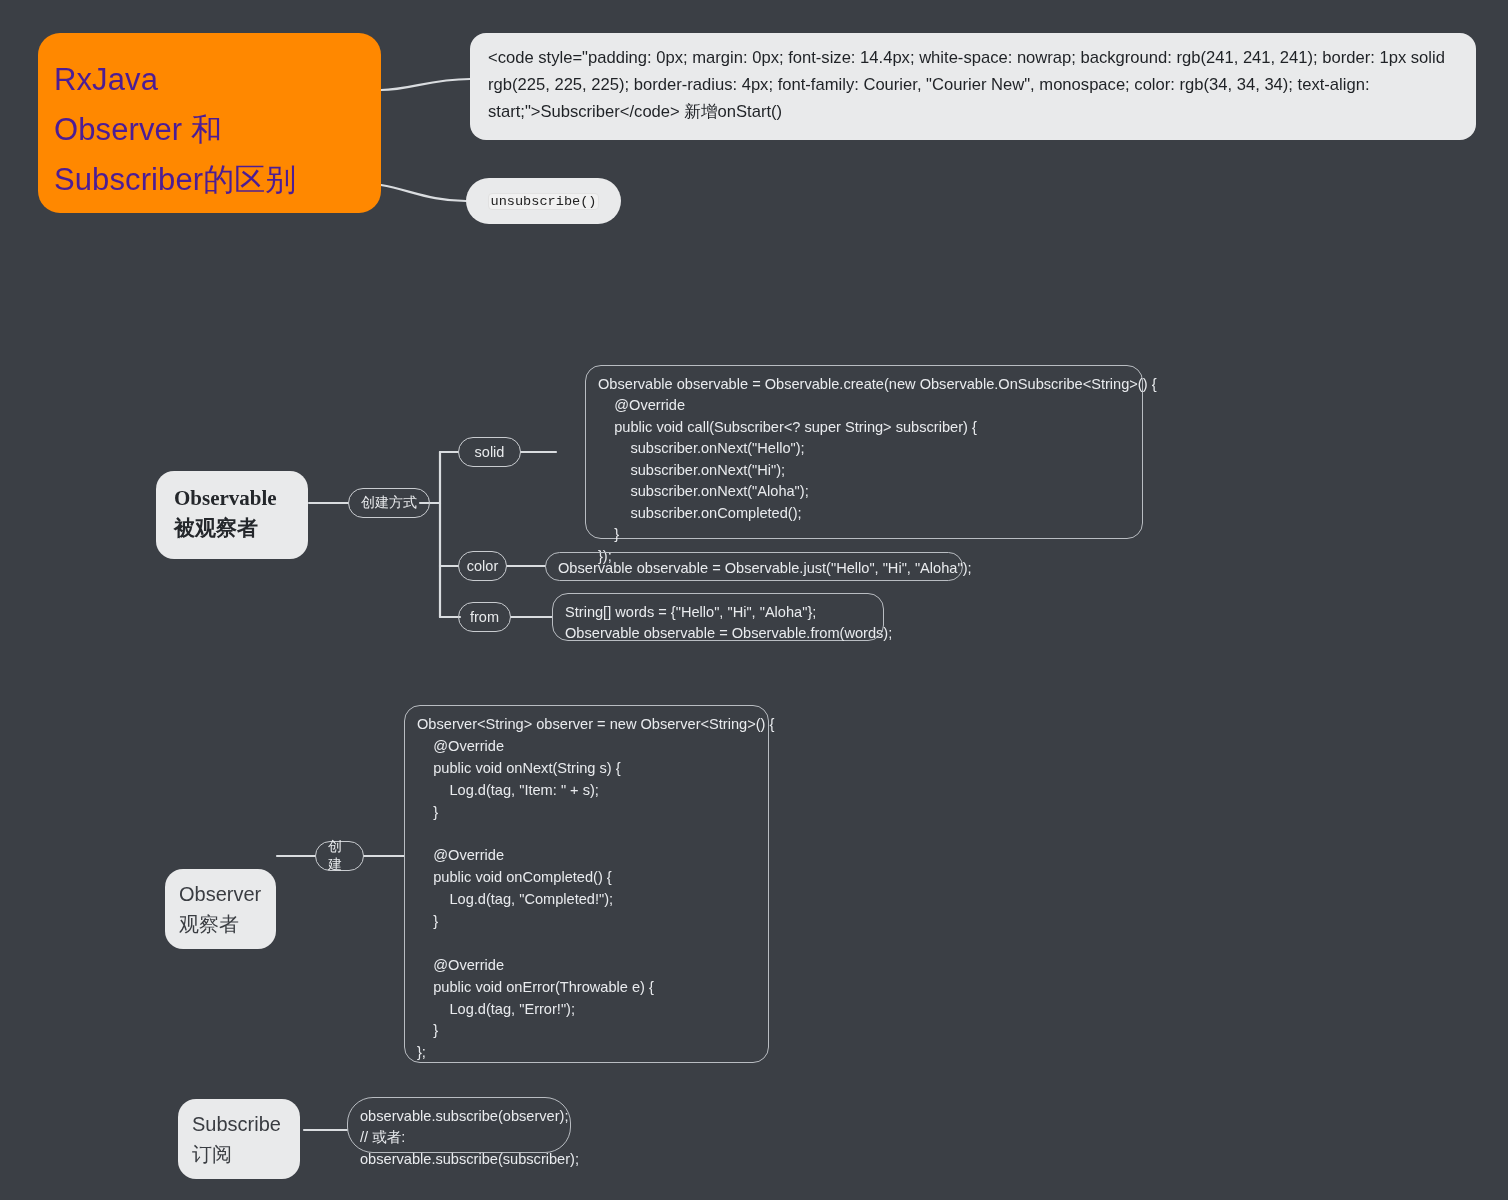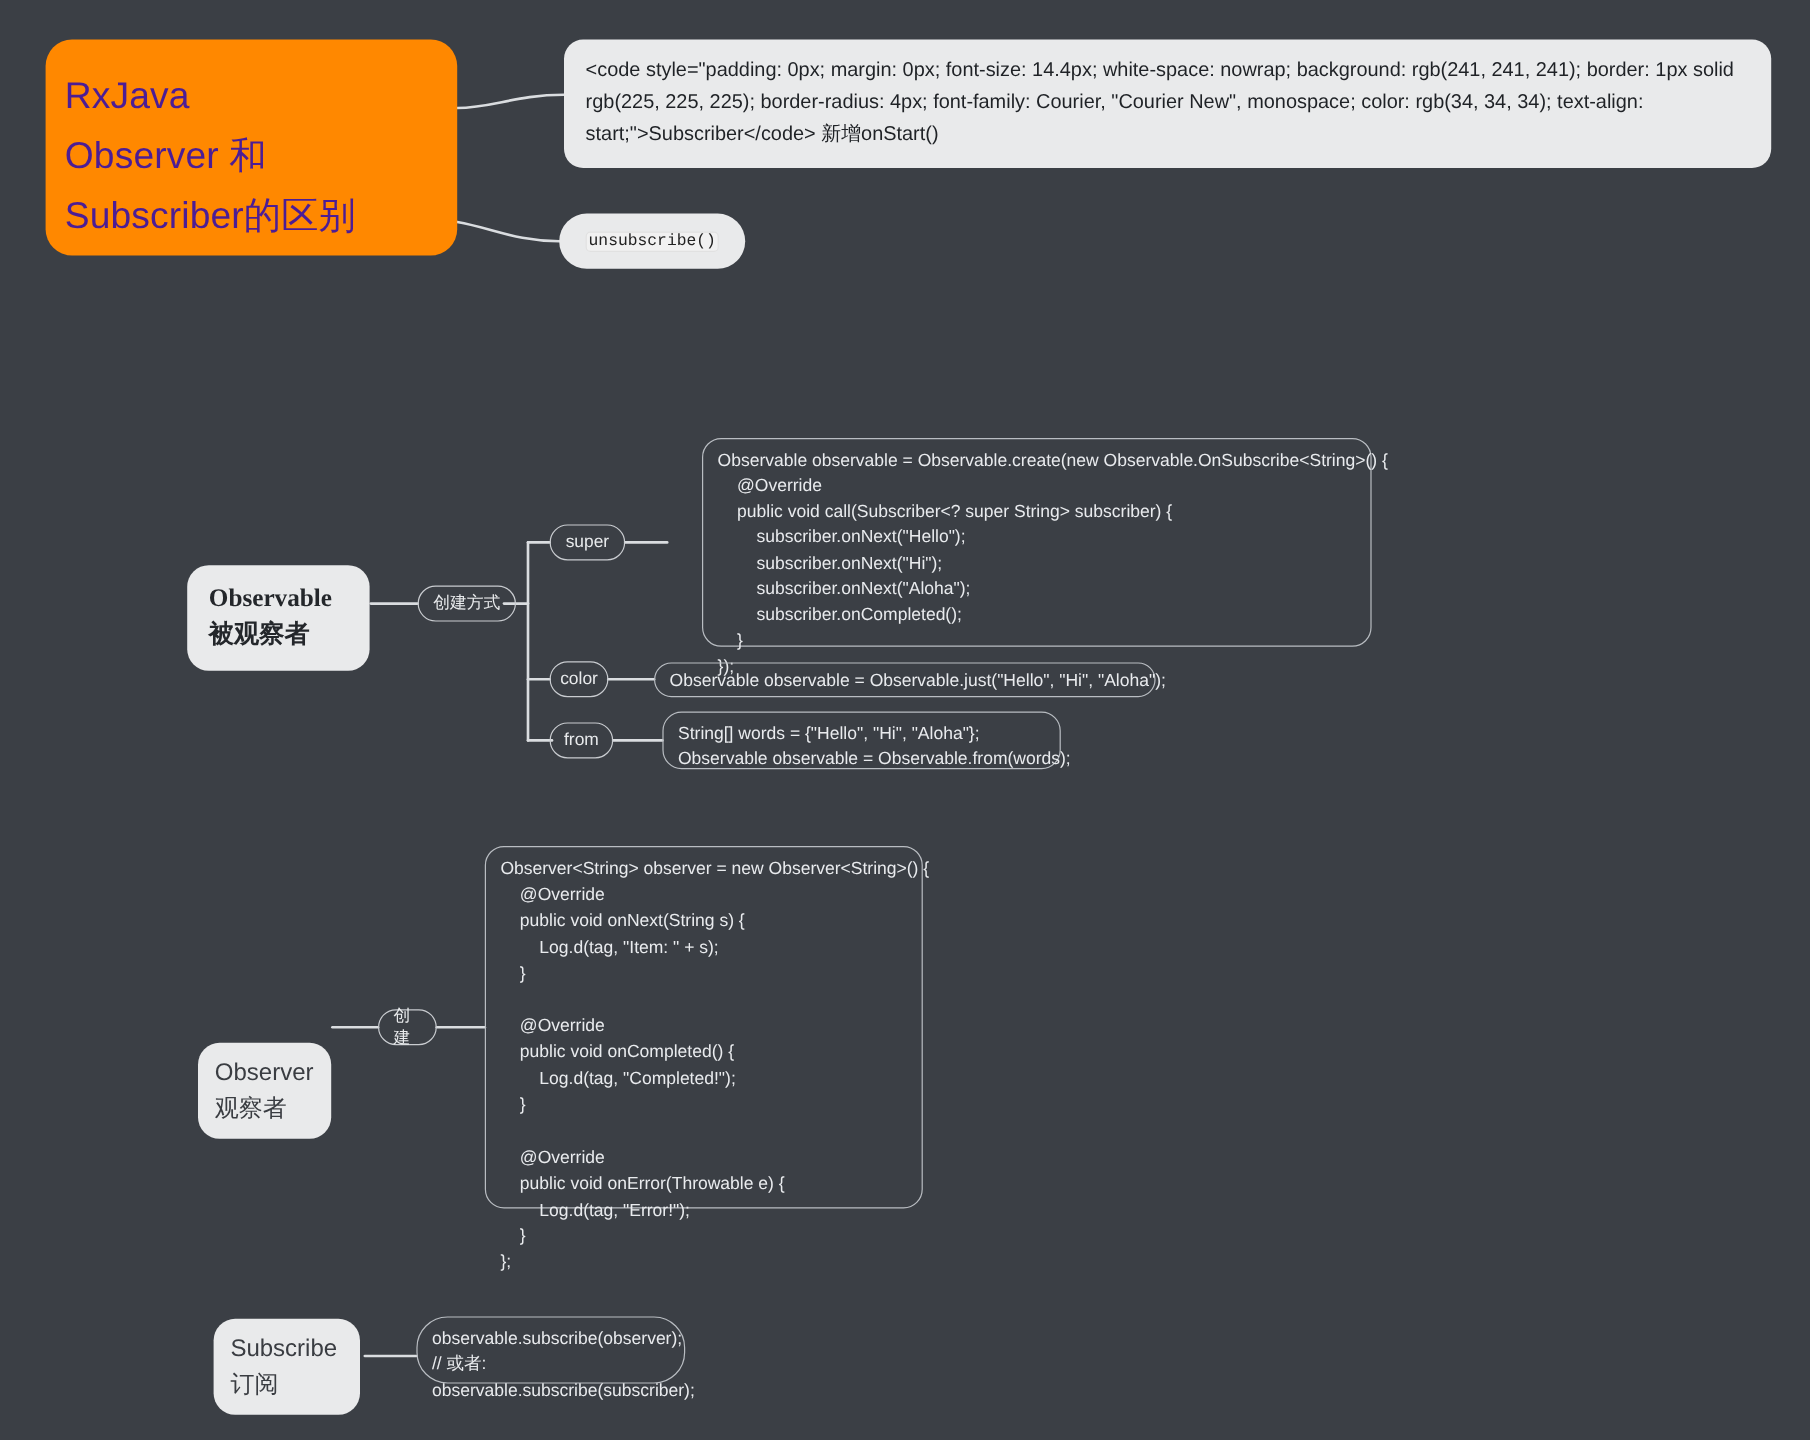--- a/index.html
+++ b/index.html
@@ -177,21 +177,21 @@
 
   <div class="node lightbox unsub">
     <span class="code">unsubscribe()</span>
   </div>
 
   <div class="node topic observable">Observable
 被观察者</div>
 
   <div class="node pill cjk" style="left:348px; top:488px;">创建方式</div>
 
-  <div class="node pill" style="left:458px; top:437px; width:63px;">super</div>
+  <div class="node pill" style="left:458px; top:437px; width:63px;">solid</div>
 
   <div class="node codebox" style="left:556px; top:365px; width:558px; height:174px;margin-left:29px;">Observable observable = Observable.create(new Observable.OnSubscribe&lt;String&gt;() {
     @Override
     public void call(Subscriber&lt;? super String&gt; subscriber) {
         subscriber.onNext("Hello");
         subscriber.onNext("Hi");
         subscriber.onNext("Aloha");
         subscriber.onCompleted();
     }
 });</div>
@@ -203,21 +203,21 @@
   <div class="node pill" style="left:458px; top:602px; width:53px;">from</div>
 
   <div class="node codebox" style="left:552px; top:593px; width:332px; height:48px;">String[] words = {"Hello", "Hi", "Aloha"};
 Observable observable = Observable.from(words);</div>
 
   <div class="node topic observer">Observer
 观察者</div>
 
   <div class="node pill cjk" style="left:315px; top:841px; width:49px;">创建</div>
 
-  <div class="node codebox tight" style="left:404px; top:705px; width:365px; height:302px;">Observer&lt;String&gt; observer = new Observer&lt;String&gt;() {
+  <div class="node codebox tight" style="left:404px; top:705px; width:365px; height:358px;">Observer&lt;String&gt; observer = new Observer&lt;String&gt;() {
     @Override
     public void onNext(String s) {
         Log.d(tag, "Item: " + s);
     }
 
     @Override
     public void onCompleted() {
         Log.d(tag, "Completed!");
     }
 

